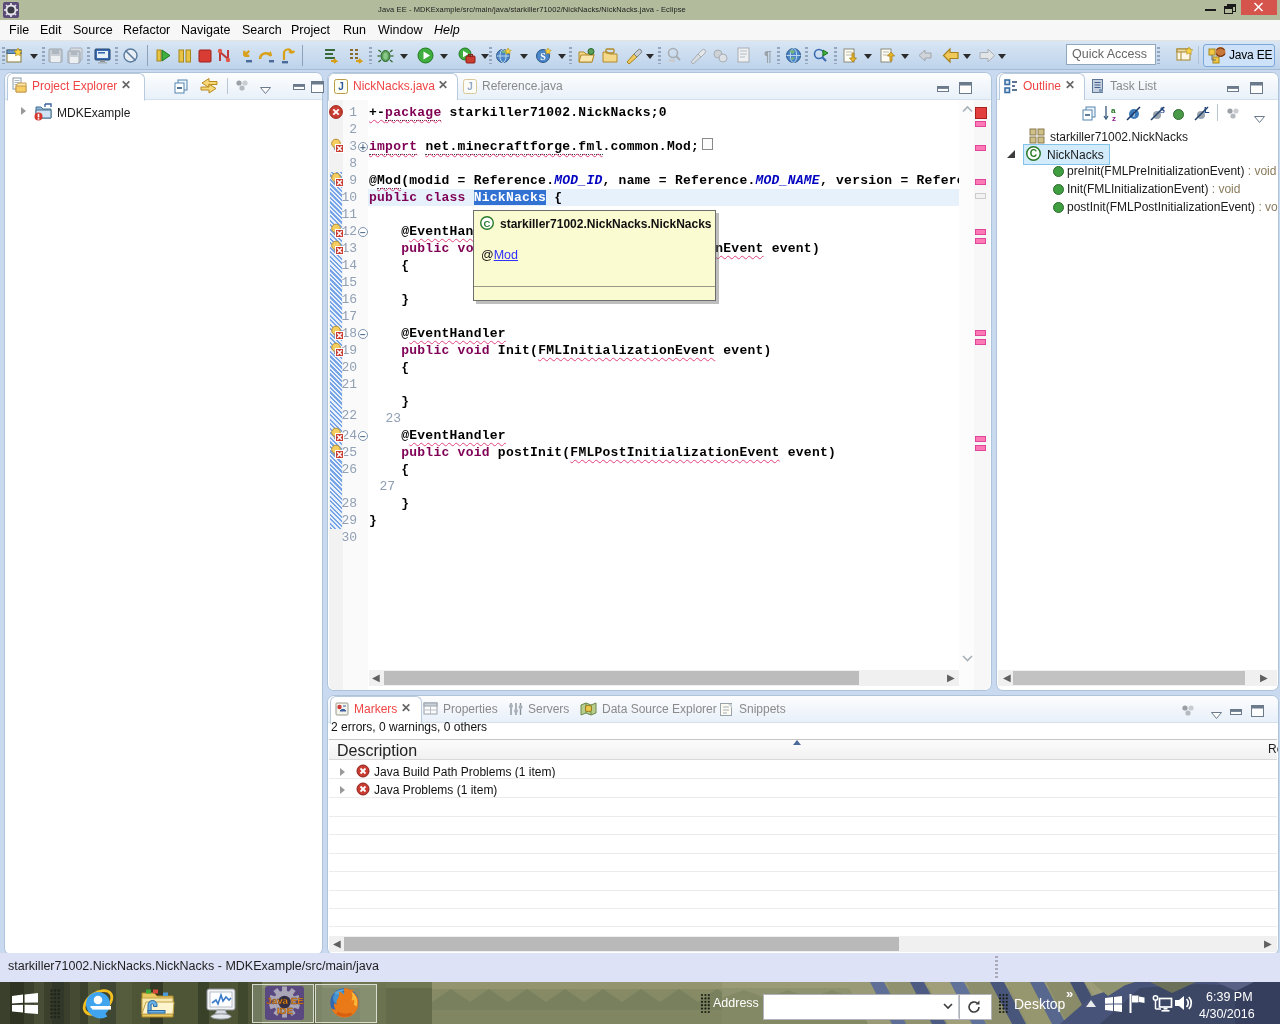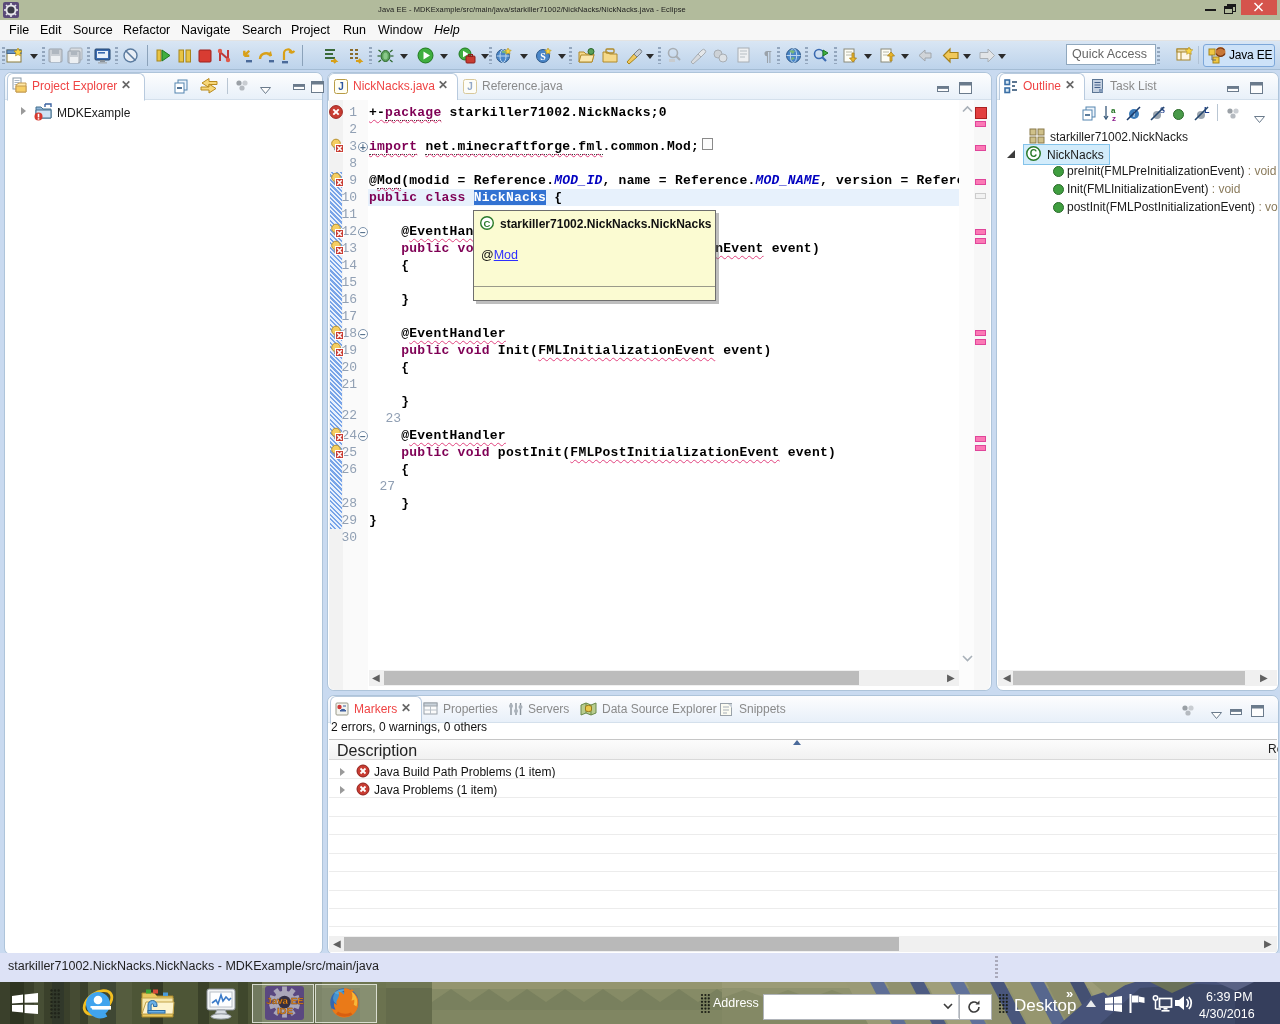--- a/index.html
+++ b/index.html
@@ -980,21 +980,21 @@
     <circle cx="2.0" cy="12.2" r="1.1" fill="#1c1f16"></circle>
     <circle cx="5.4" cy="12.2" r="1.1" fill="#1c1f16"></circle>
     <circle cx="8.8" cy="12.2" r="1.1" fill="#1c1f16"></circle>
     <circle cx="2.0" cy="15.6" r="1.1" fill="#1c1f16"></circle>
     <circle cx="5.4" cy="15.6" r="1.1" fill="#1c1f16"></circle>
     <circle cx="8.8" cy="15.6" r="1.1" fill="#1c1f16"></circle>
     <circle cx="2.0" cy="19.0" r="1.1" fill="#1c1f16"></circle>
     <circle cx="5.4" cy="19.0" r="1.1" fill="#1c1f16"></circle>
     <circle cx="8.8" cy="19.0" r="1.1" fill="#1c1f16"></circle>
   </svg>
-<div class="tbtxt" style="left:1014px;top:996px;font-size:17px;">Desktop</div>
+<div class="tbtxt" style="left:1014px;top:996px;font-size:14px;">Desktop</div>
 <div class="tbtxt" style="left:1066px;top:986px;font-weight:bold;">»</div>
 <div class="abs" style="left:1086px;top:1000px;width:0;height:0;border-left:5px solid transparent;border-right:5px solid transparent;border-bottom:7px solid #e8eaec;"></div>
 <svg class="abs" style="left:1105px;top:996px;" width="18" height="16" viewBox="0 0 18 16">
     <g fill="#fff">
       <polygon points="0,2 8,1 8,7.5 0,7.8"></polygon>
       <polygon points="9,1 17,0 17,7.5 9,7.5"></polygon>
       <polygon points="0,8.8 8,8.5 8,15 0,14"></polygon>
       <polygon points="9,8.5 17,8.6 17,16 9,15"></polygon>
     </g>
   </svg>

